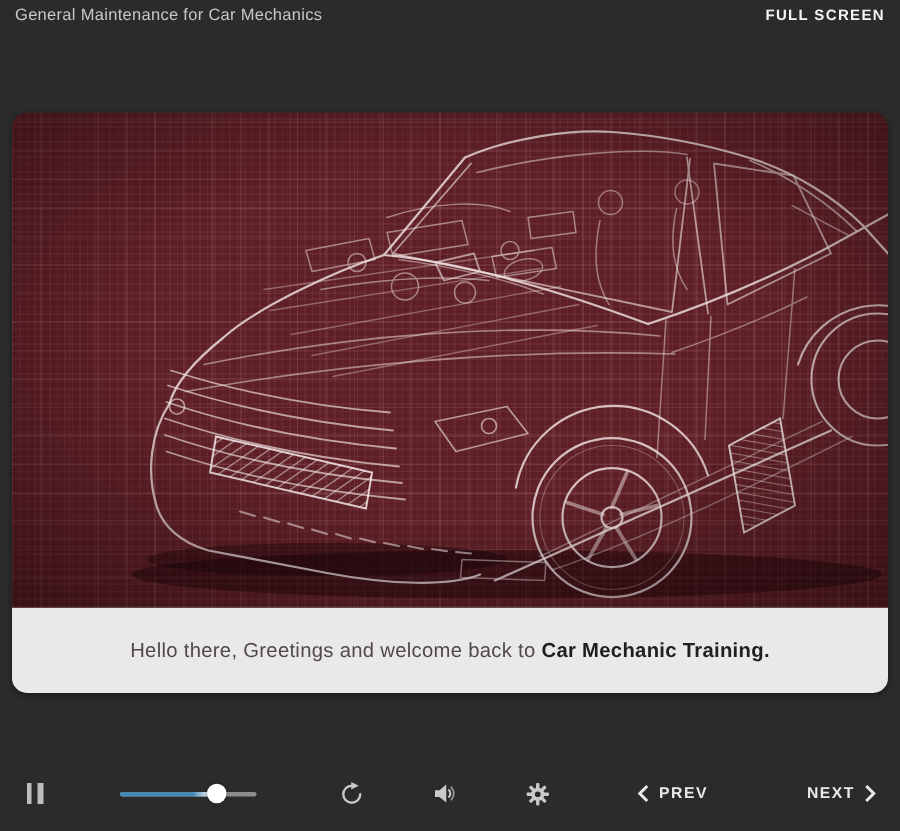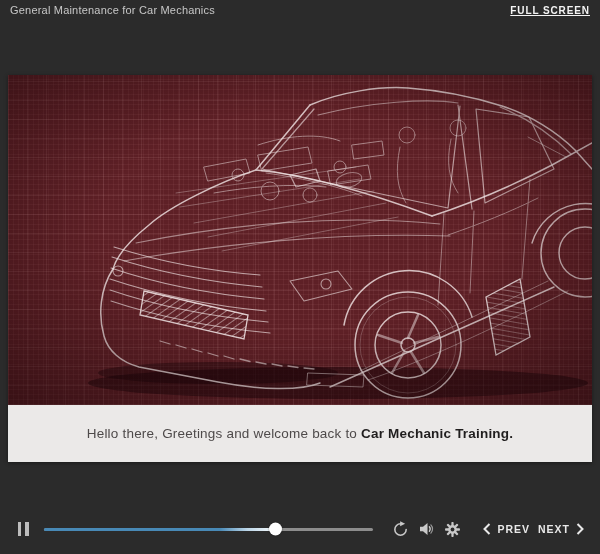--- a/index.html
+++ b/index.html
@@ -16,27 +16,26 @@
   }
   .course-title {
     position:absolute; left:10px; top:4px;
     font-size:11px; color:#c7c7c7; letter-spacing:.2px;
   }
   .fullscreen-btn {
     position:absolute; right:10px; top:5px;
     font-size:10px; font-weight:bold; color:#f4f4f4;
     letter-spacing:.9px; cursor:pointer; background:none; border:none;
     font-family:"Liberation Sans", sans-serif;
-    text-decoration:underline;
   }
 
   
   .slide {
     position:absolute; left:8px; top:75px; width:584px; height:387px;
-    border-radius:0; overflow:hidden;
+    border-radius:10px; overflow:hidden;
     display:flex; flex-direction:column;
     box-shadow:0 1px 4px rgba(0,0,0,.4);
   }
   .stage {
     position:relative; width:584px; height:330px;
     background-color:#5e2026;
     background-image:
       repeating-linear-gradient(0deg,  rgba(255,185,185,.055) 0 1px, transparent 1px 5px),
       repeating-linear-gradient(90deg, rgba(255,185,185,.055) 0 1px, transparent 1px 5px),
       repeating-linear-gradient(0deg,  rgba(255,205,205,.09) 0 1px, transparent 1px 19px),
@@ -52,21 +51,21 @@
     display:flex; align-items:center; justify-content:center;
   }
   .caption-text {
     font-size:13.5px; color:#4e4a4a; letter-spacing:.2px;
   }
   .caption-text b { color:#201e1e; }
 
   
   .controls {
     position:absolute; left:0; top:507px; width:600px; height:44px;
-    display:flex; align-items:center; padding:0 12px;
+    display:flex; align-items:center; padding:0 12px;gap:36px;
   }
   .icon-btn {
     background:none; border:none; cursor:pointer;
     display:flex; align-items:center; justify-content:center;
     width:26px; height:26px; flex:0 0 auto;
   }
   .pause-btn { width:22px; margin-right:6px; }
   .pause-bars { display:flex; gap:4px; }
   .pause-bars span { display:block; width:3.5px; height:14px; background:#bdbdbd; }
 
@@ -88,21 +87,21 @@
   }
 
   .nav-btn {
     background:none; border:none; cursor:pointer;
     display:flex; align-items:center; gap:6px;
     color:#e9e9e9; font-size:10.5px; font-weight:bold; letter-spacing:1px;
     font-family:"Liberation Sans", sans-serif;
     padding:6px 4px; flex:0 0 auto;
   }
   .prev-btn { margin-left:14px; }
-  .next-btn { margin-left:0; }
+  .next-btn { margin-left:22px; }
 </style>
 </head>
 <body>
 
 <div class="topbar">
   <div class="course-title">General Maintenance for Car Mechanics</div>
   <button class="fullscreen-btn">FULL SCREEN</button>
 </div>
 
 <div class="slide">

